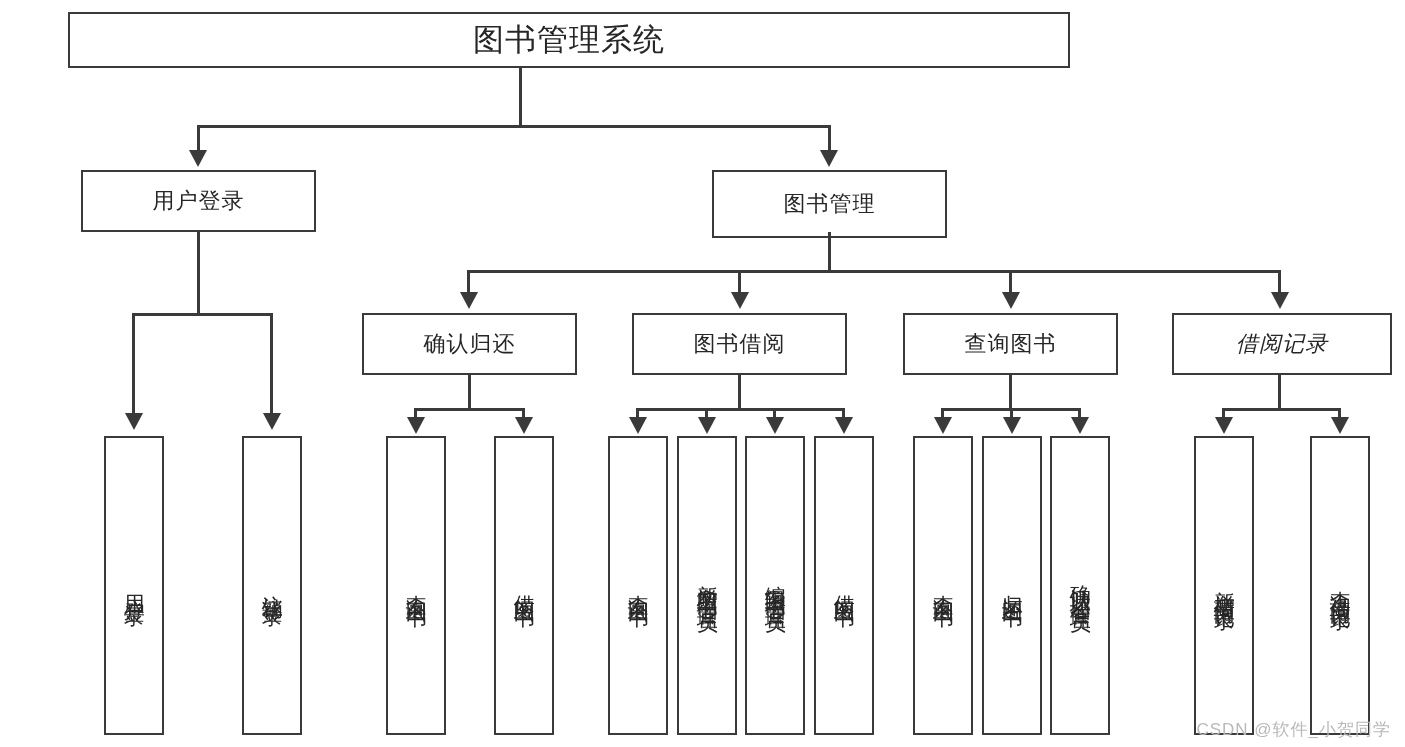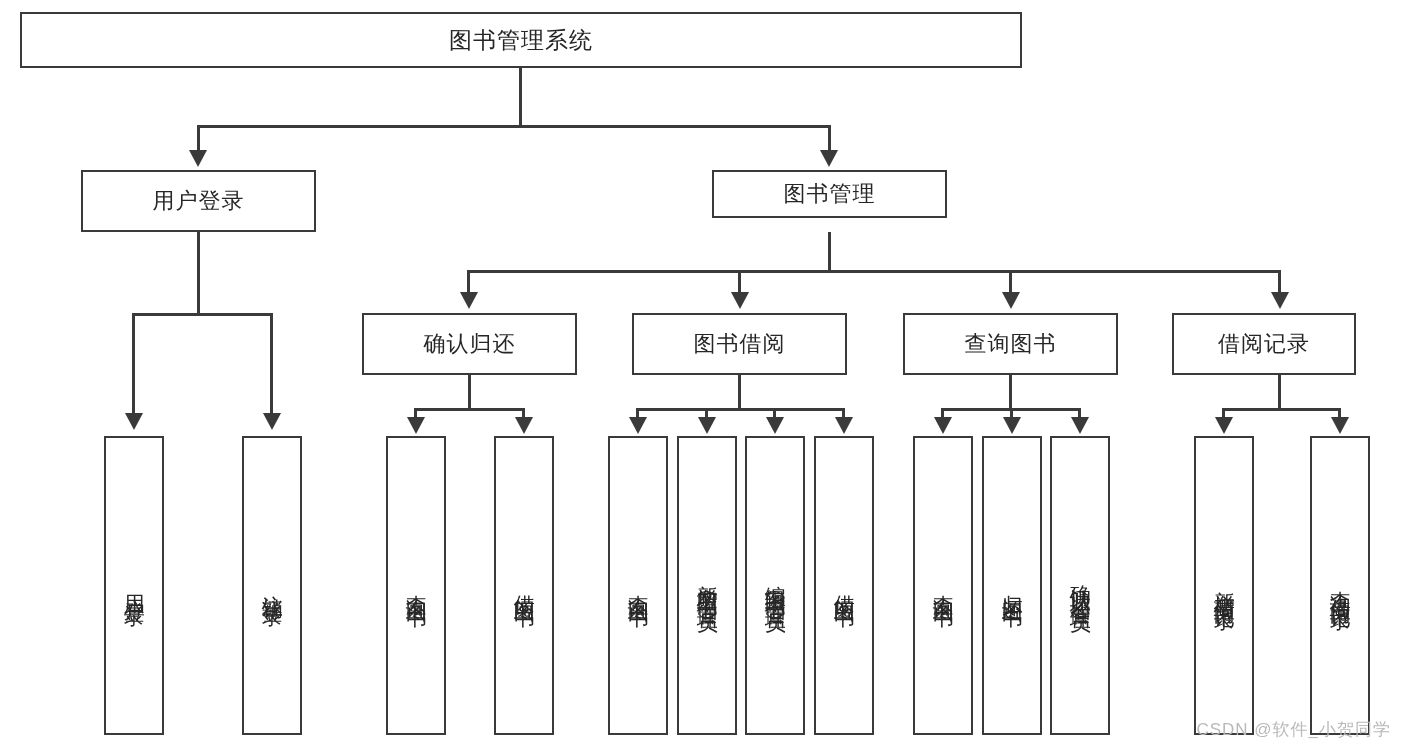--- a/index.html
+++ b/index.html
@@ -32,21 +32,21 @@
     font-size:22px;
     letter-spacing:1px;
   }
   .node.v{          
     writing-mode:vertical-rl;
     text-orientation:upright;
     font-size:21px;
     letter-spacing:4px;
     padding:8px 0;
   }
-  .node.root{ font-size:23px; }
+  .node.root{ font-size:31px;margin-left:48px; }
 
   
   .vline{
     position:absolute;
     width:3px;
     background:#3a3a3a;
   }
   .hline{
     position:absolute;
     height:3px;
@@ -81,21 +81,21 @@
 
   <div class="hline" style="left:197px;top:125px;width:634px;"></div>
 
   <div class="vline" style="left:197px;top:125px;height:28px;"></div>
   <div class="arrow" style="left:189px;top:150px;"></div>
   <div class="vline" style="left:828px;top:125px;height:28px;"></div>
   <div class="arrow" style="left:820px;top:150px;"></div>
 
   <div class="node h" style="left:81px;top:170px;width:235px;height:62px;">用户登录</div>
 
-  <div class="node h" style="left:712px;top:170px;width:235px;height:48px;">图书管理</div>
+  <div class="node h" style="left:712px;top:170px;width:235px;height:68px;">图书管理</div>
 
   <div class="vline" style="left:197px;top:232px;height:81px;"></div>
   <div class="hline" style="left:132px;top:313px;width:138px;"></div>
   <div class="vline" style="left:132px;top:313px;height:103px;"></div>
   <div class="arrow" style="left:125px;top:413px;"></div>
   <div class="vline" style="left:270px;top:313px;height:103px;"></div>
   <div class="arrow" style="left:263px;top:413px;"></div>
 
   <div class="vline" style="left:828px;top:232px;height:38px;"></div>
   <div class="hline" style="left:467px;top:270px;width:813px;"></div>
@@ -108,21 +108,21 @@
   <div class="arrow" style="left:1002px;top:292px;"></div>
   <div class="vline" style="left:1278px;top:270px;height:25px;"></div>
   <div class="arrow" style="left:1271px;top:292px;"></div>
 
   <div class="node h" style="left:362px;top:313px;width:215px;height:62px;">确认归还</div>
 
   <div class="node h" style="left:632px;top:313px;width:215px;height:62px;">图书借阅</div>
 
   <div class="node h" style="left:903px;top:313px;width:215px;height:62px;">查询图书</div>
 
-  <div class="node h" style="left:1172px;top:313px;width:184px;height:62px;">借阅记录</div>
+  <div class="node h" style="left:1172px;top:313px;width:220px;height:62px;font-style:italic;">借阅记录</div>
 
   <div class="vline" style="left:468px;top:375px;height:33px;"></div>
   <div class="hline" style="left:414px;top:408px;width:110px;"></div>
   <div class="vline" style="left:414px;top:408px;height:12px;"></div>
   <div class="arrow" style="left:407px;top:417px;"></div>
   <div class="vline" style="left:522px;top:408px;height:12px;"></div>
   <div class="arrow" style="left:515px;top:417px;"></div>
 
   <div class="vline" style="left:738px;top:375px;height:33px;"></div>
   <div class="hline" style="left:636px;top:408px;width:208px;"></div>

